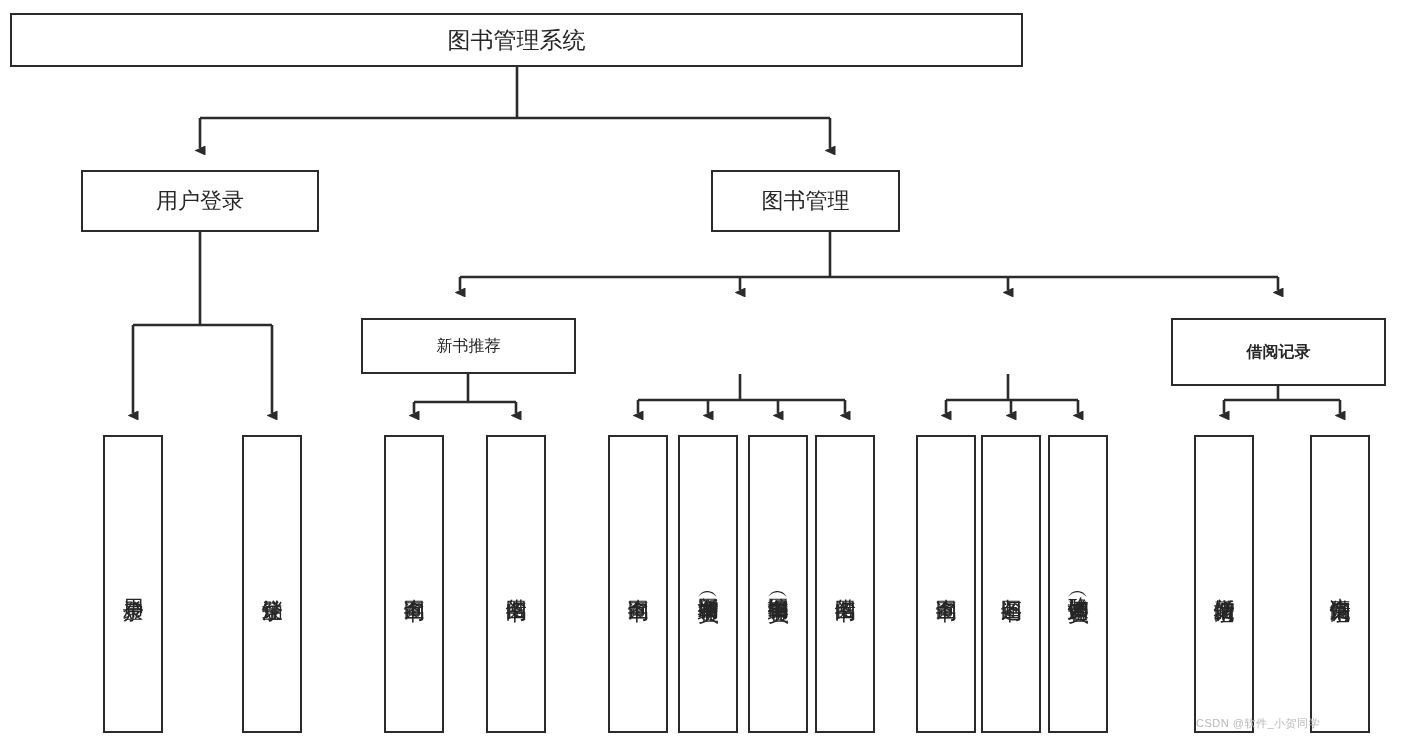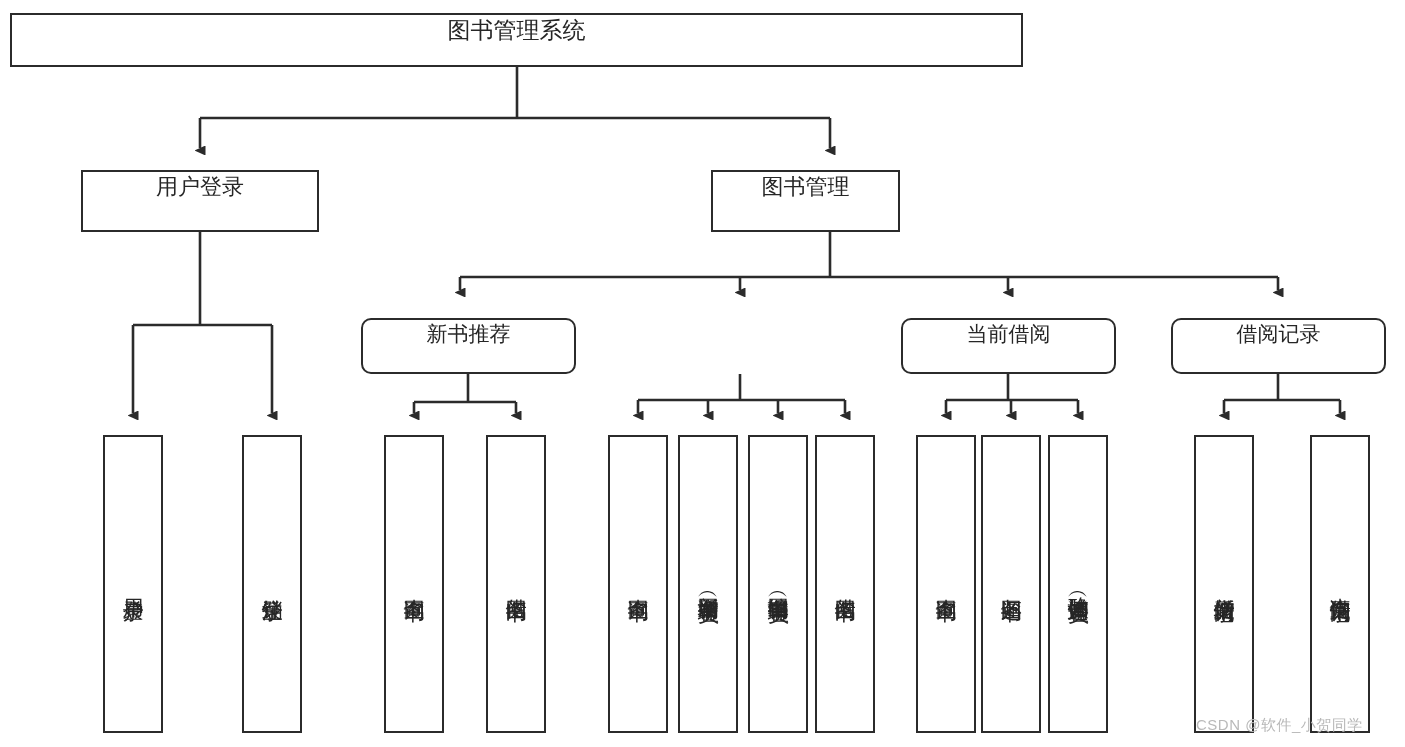--- a/index.html
+++ b/index.html
@@ -25,49 +25,49 @@
     width: 1405px;
     height: 747px;
     pointer-events: none;
   }
   .node {
     position: absolute;
     box-sizing: border-box;
     border: 2px solid #2b2b2b;
     background: #ffffff;
     display: flex;
-    align-items: flex-start;
+    align-items: center;
     justify-content: center;
     color: #262626;
     text-align: center;
   }
   .node.level0 { font-size: 23px; }
   .node.level1 { font-size: 22px; }
-  .node.level2 { font-size: 21px; border-radius: 10px; }
+  .node.level2 { font-size: 16px; }
   .node.leaf {
     font-size: 21px;
     line-height: 1.06;
     padding: 6px 2px;
     align-items: center;
   }
   .node.leaf .vtext {
     writing-mode: vertical-rl;
     text-orientation: upright;
     letter-spacing: 1px;
     white-space: pre-line;
     display: block;
   }
   .node .htext {
     display: block;
     white-space: nowrap;
   }
   #watermark {
     position: absolute;
     color: #b9b9b9;
-    font-size: 15px;
+    font-size: 11px;
     white-space: nowrap;
     letter-spacing: 0.5px;
   }
 </style>
 </head>
 <body>
 
 <div id="canvas">
 
   <svg id="edges" viewBox="0 0 1405 747" xmlns="http://www.w3.org/2000/svg">
@@ -130,25 +130,22 @@
 
   <div class="node level1" style="left:711px; top:170px; width:189px; height:62px;">
     <span class="htext">图书管理</span>
   </div>
 
   <div class="node level2" style="left:361px; top:318px; width:215px; height:56px;">
     <span class="htext">新书推荐</span>
   </div>
 
 
-  <div class="node level2" style="left:901px; top:318px; width:215px; height:56px;">
-    <span class="htext">当前借阅</span>
-  </div>
-
-  <div class="node level2" style="left:1171px; top:318px; width:215px; height:56px;">
+
+  <div class="node level2" style="left:1171px; top:318px; width:215px; height:68px;font-weight:bold;">
     <span class="htext">借阅记录</span>
   </div>
 
   <div class="node leaf" style="left:103px; top:435px; width:60px; height:298px;">
     <span class="vtext">用户登录</span>
   </div>
 
   <div class="node leaf" style="left:242px; top:435px; width:60px; height:298px;">
     <span class="vtext">注销登录</span>
   </div>

